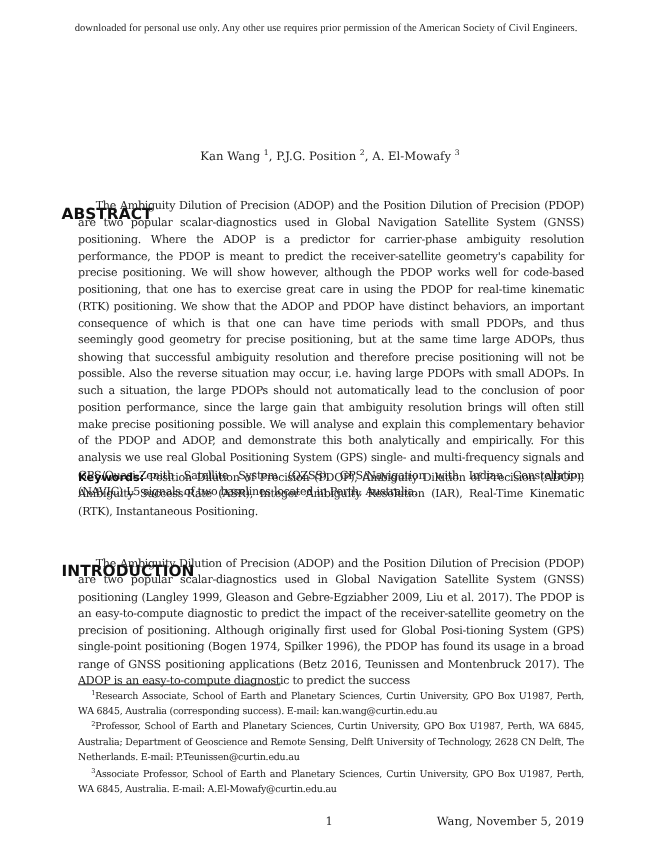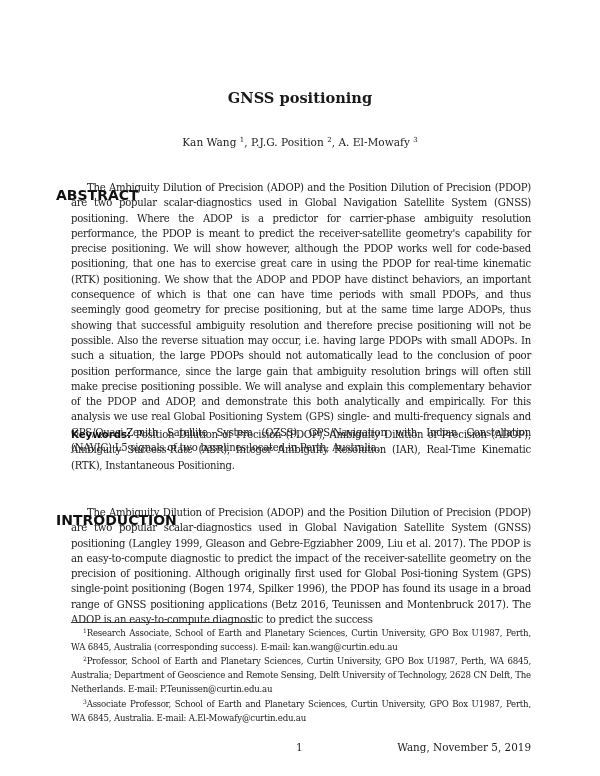--- a/index.html
+++ b/index.html
@@ -43,24 +43,24 @@
   }
   .running-footer {
     position: absolute; right: 69px; top: 741px;
     font-family: "DejaVu Serif", serif; font-size: 10.4px; color: #222;
   }
 </style>
 </head>
 <body>
 
 <div class="notice">
+  <div>downloaded for personal use only. Any other use requires prior permission of the American Society of Civil Engineers.</div>
 </div>
 
 <div class="title">
-  <div>GNSS positioning</div>
 </div>
 
 <div class="authors">
   <span>Kan Wang</span>
   <sup>1</sup>,
   <span>P.J.G. Position</span>
   <sup>2</sup>,
   <span>A. El-Mowafy</span>
   <sup>3</sup>
 </div>

